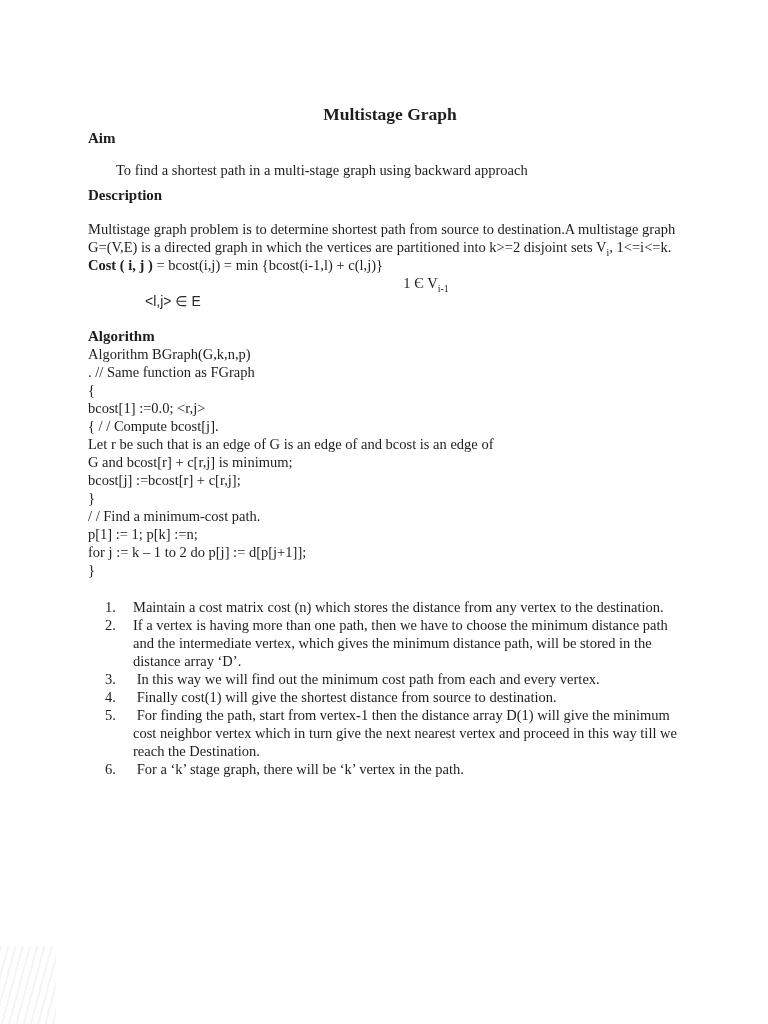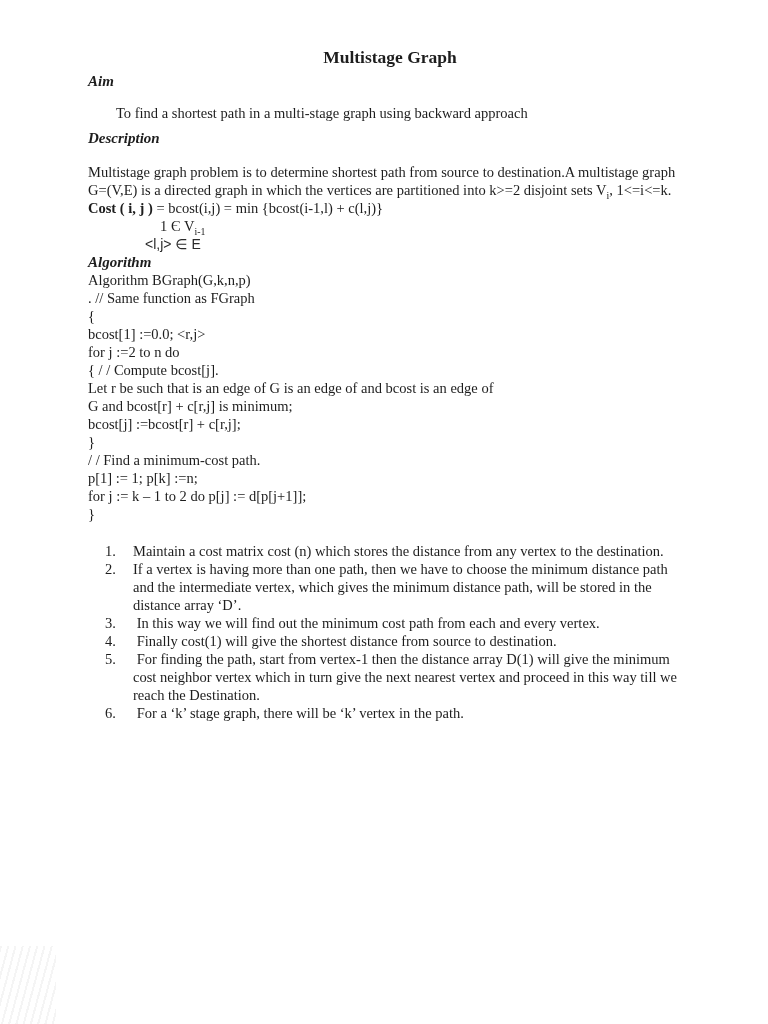--- a/index.html
+++ b/index.html
@@ -14,60 +14,59 @@
     overflow: hidden;
     font-family: "Liberation Serif", serif;
     color: #1d1d1d;
     font-size: 14.5px;
     line-height: 18px;
   }
   .page {
     box-sizing: border-box;
     width: 768px;
     height: 1024px;
-    padding: 46px 76px 0 88px;
+    padding: 103px 76px 0 88px;
     position: relative;
   }
   .doc-title {
     text-align: center;
     font-weight: bold;
     font-size: 17.5px;
     line-height: 22px;
     white-space: pre-wrap;
   }
   .section-heading {
     font-weight: bold;
     font-size: 15px;
     white-space: pre-wrap;
-    font-style: italic;
   }
   .aim-heading { margin-top: 4px; }
   .aim-text {
     margin-top: 14px;
     margin-left: 28px;
     white-space: pre-wrap;
   }
   .desc-heading { margin-top: 7px; }
   .desc-para {
     margin-top: 16px;
   }
   .desc-para span, .formula-line span { white-space: pre-wrap; }
   sub {
     font-size: 0.68em;
     line-height: 0;
   }
   .formula-line .lhs-bold { font-weight: bold; text-align: center; }
-  .formula-cond { margin-left: 72px; }
+  .formula-cond { margin-left: 72px; text-align: center; }
   .formula-member {
     margin-left: 57px;
     font-family: "Liberation Sans", sans-serif;
     font-size: 14px;
     color: #2a2a2a;
   }
-  .algo-heading { }
+  .algo-heading { margin-top: 17px; }
   .algo-line { white-space: pre-wrap; }
   .steps-heading { margin-top: 15px; }
   .steps-list { margin-top: 19px; }
   .step-row {
     display: flex;
     margin-left: 17px;
   }
   .step-number {
     flex: 0 0 28px;
     white-space: pre-wrap;
@@ -111,21 +110,20 @@
     <span>1 Є V</span><sub>i-1</sub>
   </div>
   <div class="formula-line formula-member">&lt;l,j&gt; ∈ E</div>
 
   <div class="section-heading algo-heading">Algorithm</div>
   <div>
     <div class="algo-line">Algorithm BGraph(G,k,n,p)</div>
     <div class="algo-line">. // Same function as FGraph</div>
     <div class="algo-line">{</div>
     <div class="algo-line">bcost[1] :=0.0; &lt;r,j&gt;</div>
-    <div class="algo-line">for j :=2 to n do</div>
     <div class="algo-line">{ / / Compute bcost[j].</div>
     <div class="algo-line">Let r be such that is an edge of G is an edge of and bcost is an edge of</div>
     <div class="algo-line">G and bcost[r] + c[r,j] is minimum;</div>
     <div class="algo-line">bcost[j] :=bcost[r] + c[r,j];</div>
     <div class="algo-line">}</div>
     <div class="algo-line">/ / Find a minimum-cost path.</div>
     <div class="algo-line">p[1] := 1; p[k] :=n;</div>
     <div class="algo-line">for j := k – 1 to 2 do p[j] := d[p[j+1]];</div>
     <div class="algo-line">}</div>
   </div>

